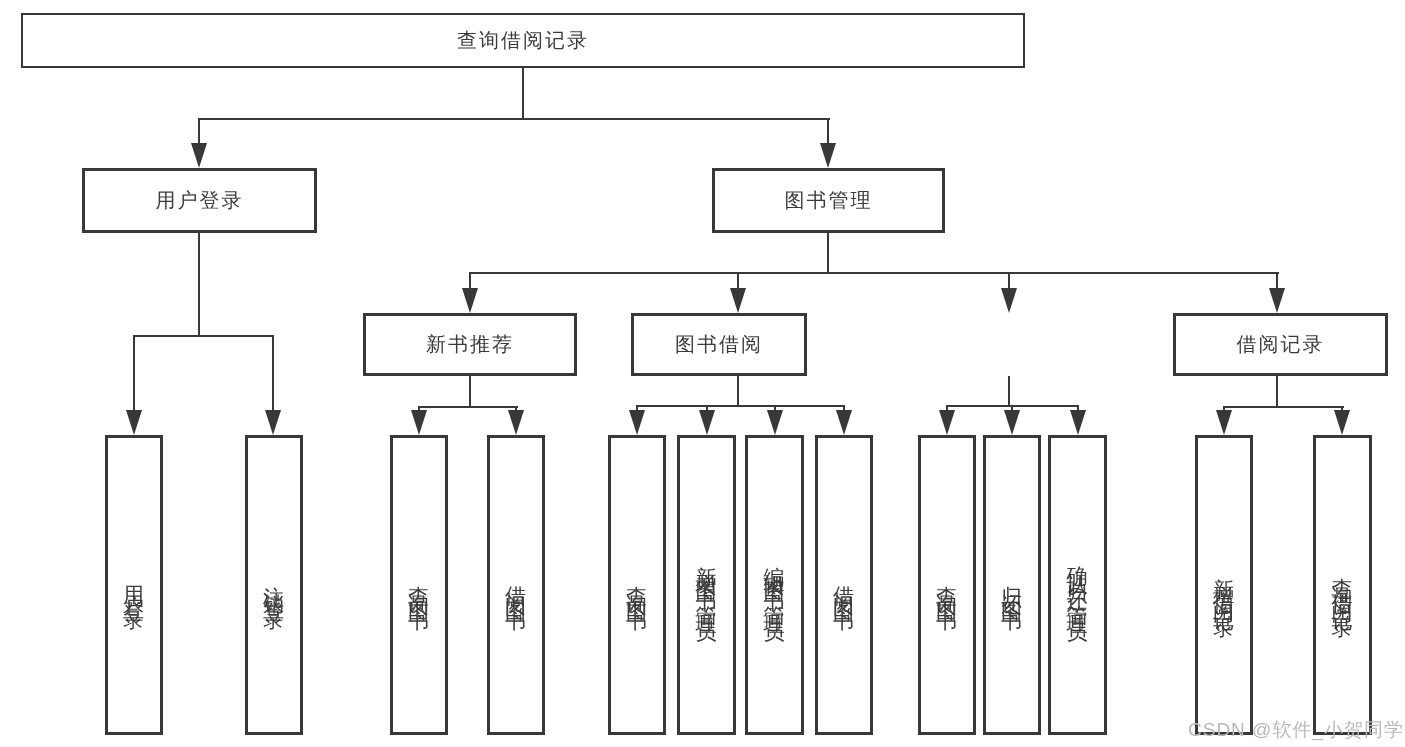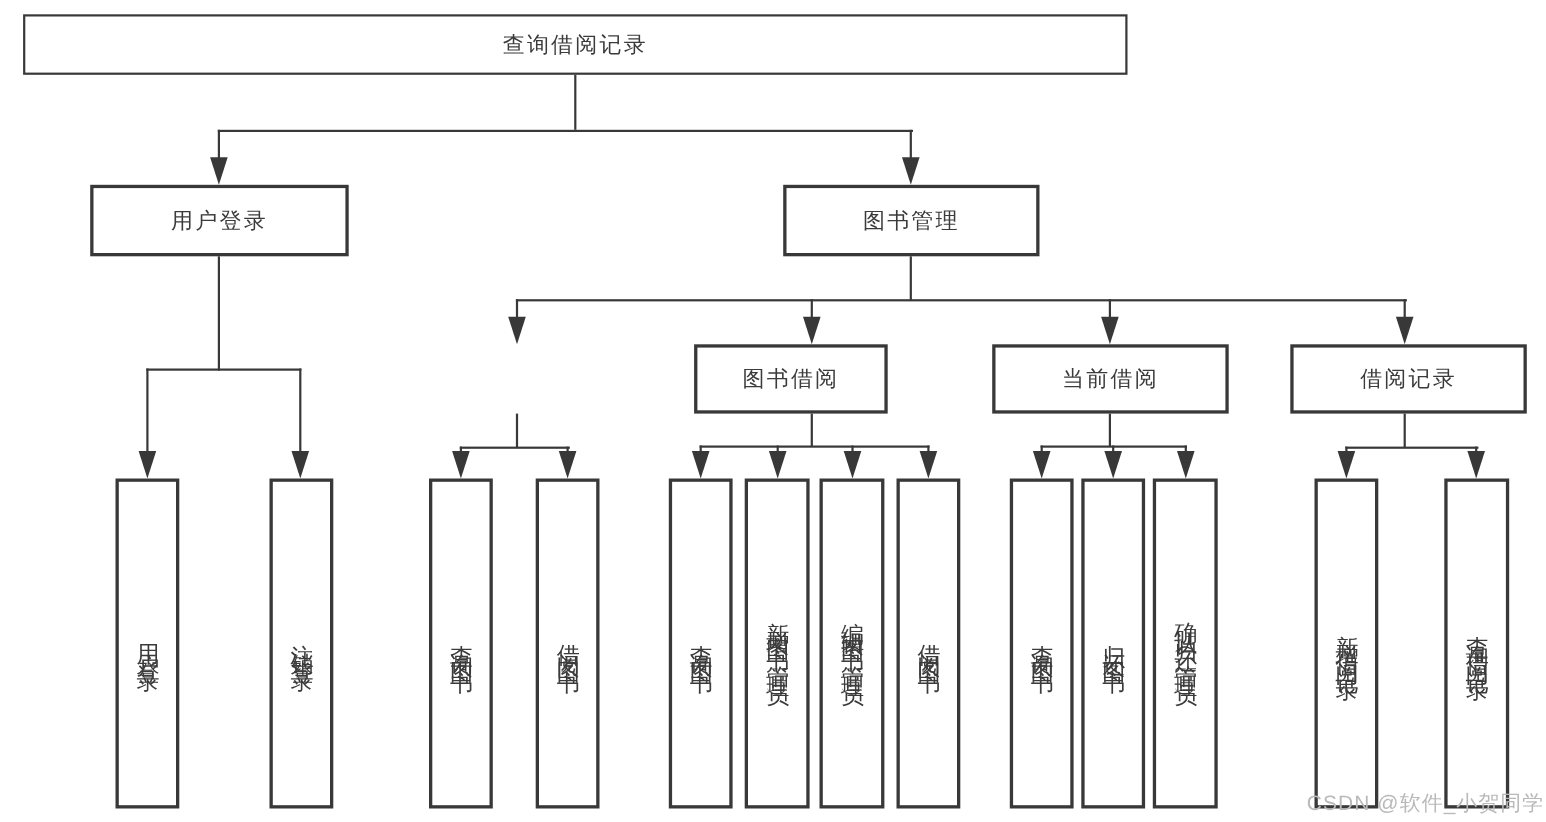--- a/index.html
+++ b/index.html
@@ -64,25 +64,25 @@
   <div class="hline" style="left:469px; top:272px; width:810px;"></div>
   <div class="vline" style="left:469px; top:272px; height:22px;"></div>
   <div class="arrow" style="left:462px; top:288px;"></div>
   <div class="vline" style="left:737px; top:272px; height:22px;"></div>
   <div class="arrow" style="left:730px; top:288px;"></div>
   <div class="vline" style="left:1008px; top:272px; height:22px;"></div>
   <div class="arrow" style="left:1001px; top:288px;"></div>
   <div class="vline" style="left:1276px; top:272px; height:22px;"></div>
   <div class="arrow" style="left:1269px; top:288px;"></div>
 
+  <div class="box hbox" style="left:363px; top:313px; width:214px; height:63px;">
+    <span>新书推荐</span>
+  </div>
   <div class="box hbox" style="left:631px; top:313px; width:176px; height:63px;">
     <span>图书借阅</span>
-  </div>
-  <div class="box hbox" style="left:902px; top:313px; width:215px; height:63px;">
-    <span>当前借阅</span>
   </div>
   <div class="box hbox" style="left:1173px; top:313px; width:215px; height:63px;">
     <span>借阅记录</span>
   </div>
 
   <div class="vline" style="left:469px; top:376px; height:31px;"></div>
   <div class="hline" style="left:418px; top:406px; width:100px;"></div>
   <div class="vline" style="left:418px; top:406px; height:8px;"></div>
   <div class="arrow" style="left:411px; top:410px;"></div>
   <div class="vline" style="left:515px; top:406px; height:8px;"></div>

